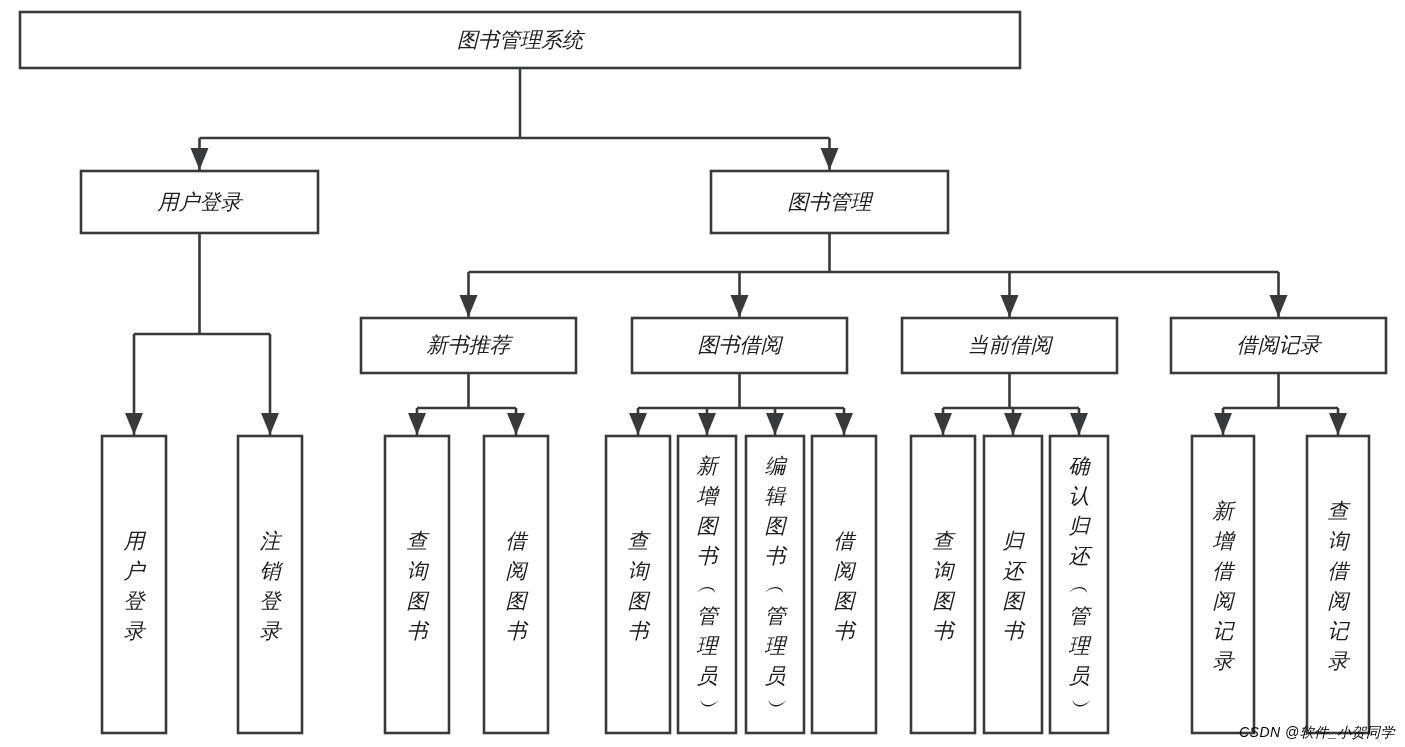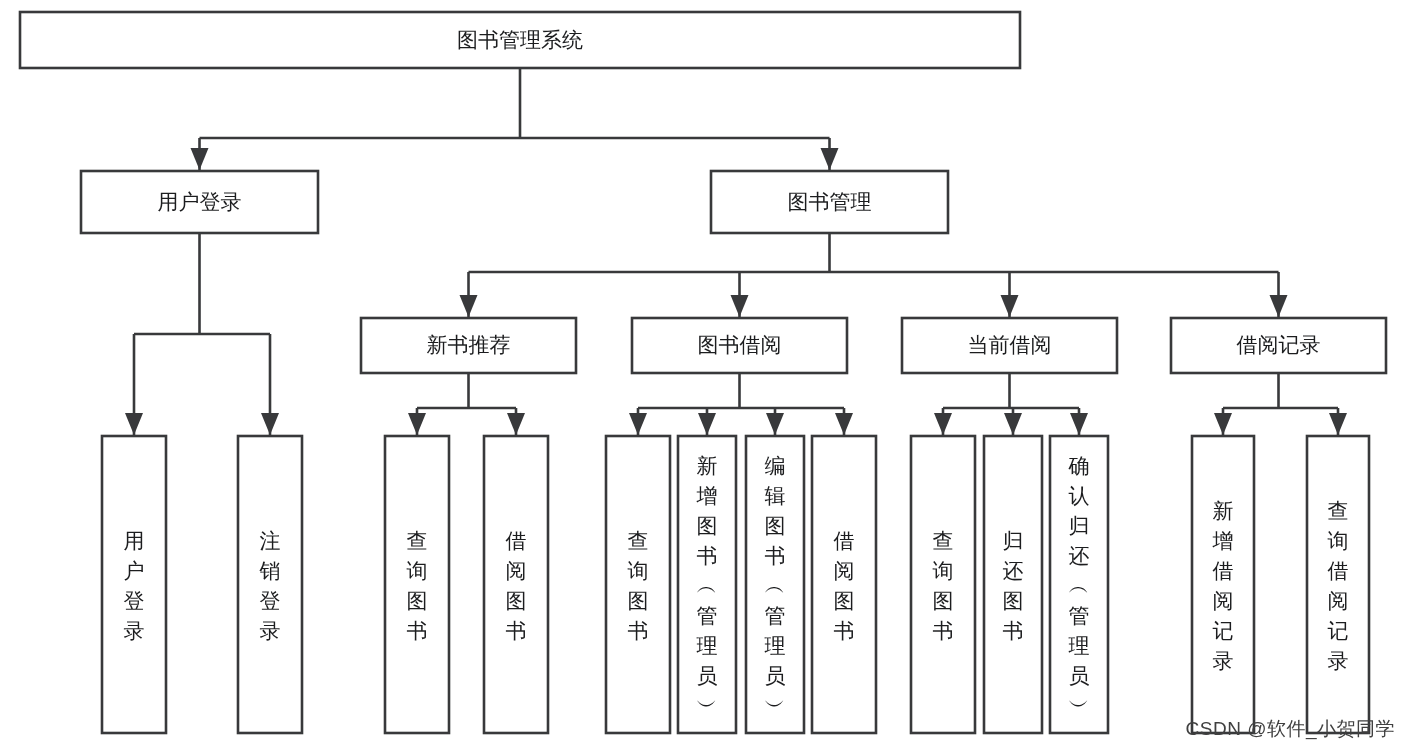--- a/index.html
+++ b/index.html
@@ -11,20 +11,21 @@
     width: 1405px;
     height: 747px;
     font-family: "Liberation Sans", "DejaVu Sans", sans-serif;
     overflow: hidden;
   }
   #diagram-root {
     position: relative;
     width: 1405px;
     height: 747px;
     background: #ffffff;
+    font-style: italic;
   }
   svg#flow {
     position: absolute;
     left: 0;
     top: 0;
     width: 1405px;
     height: 747px;
     display: block;
   }
   .node-rect {
@@ -55,22 +56,22 @@
     font-size: 21px;
     fill: #1c1d1f;
     text-anchor: middle;
     white-space: pre;
   }
   .watermark {
     position: absolute;
     right: 10px;
     bottom: 5px;
     font-family: "Liberation Sans", "DejaVu Sans", sans-serif;
-    font-size: 19px;
-    color: #404040;
+    font-size: 14px;
+    color: #000000;
     letter-spacing: 0.5px;
     user-select: none;
     pointer-events: none;
   }
 </style>
 </head>
 <body>
 
 <div id="diagram-root">
 

